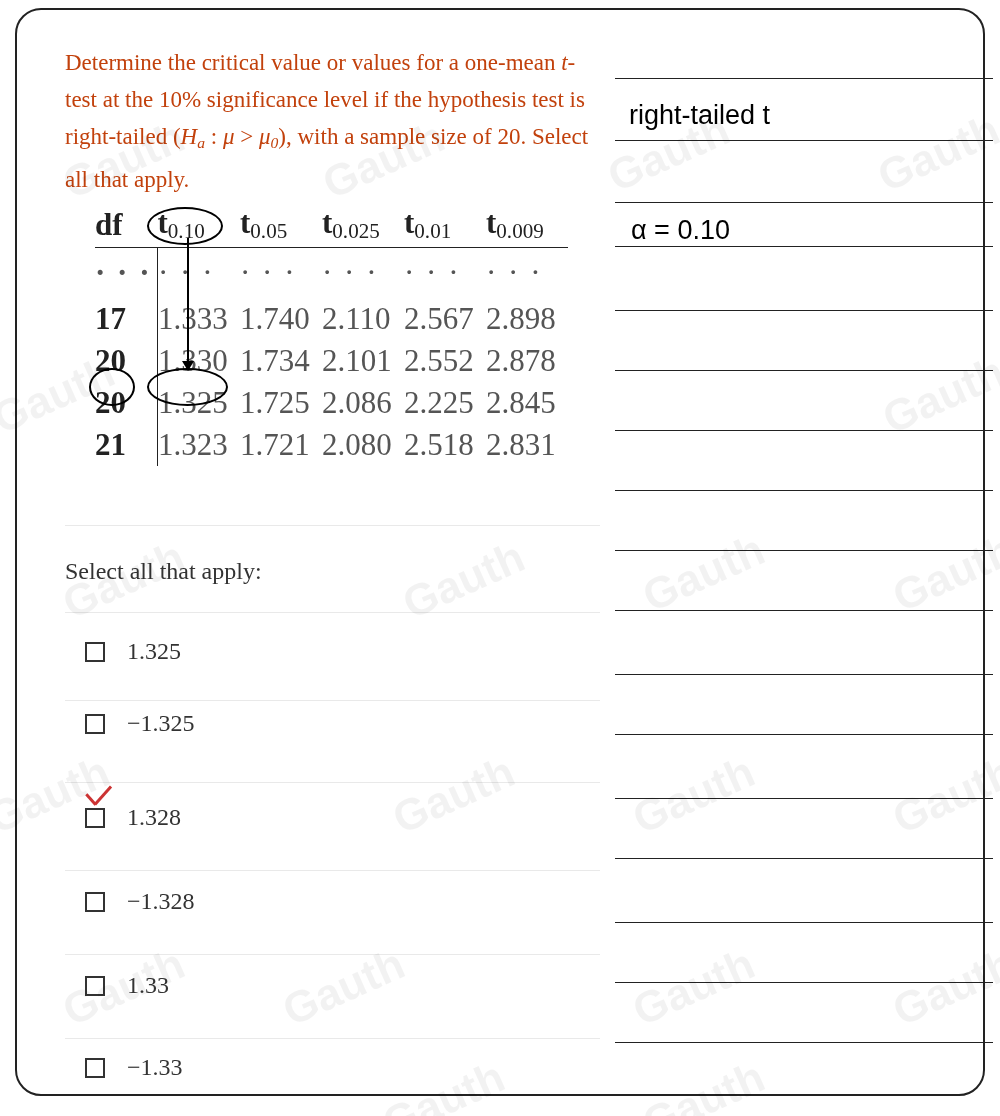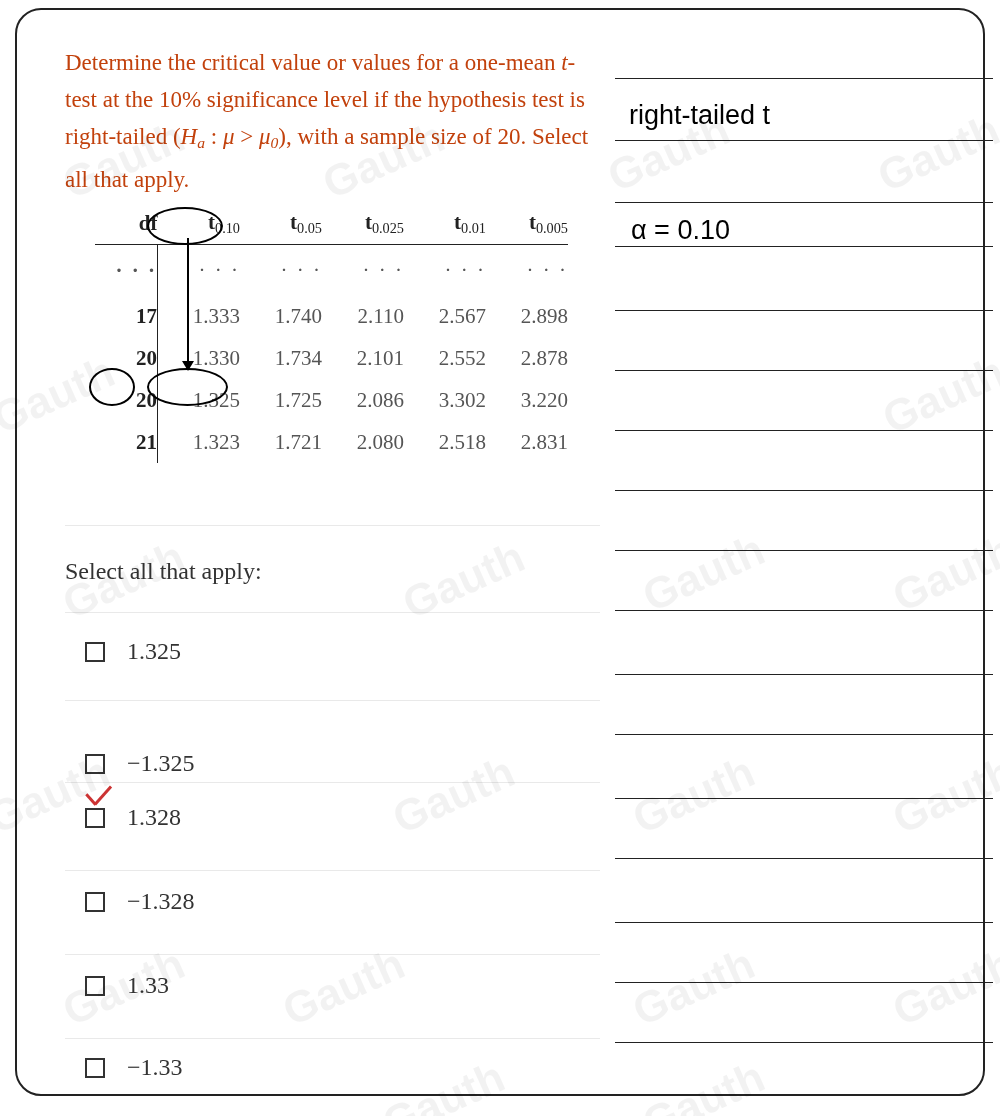--- a/index.html
+++ b/index.html
@@ -2,34 +2,34 @@
 <html><head>
 <meta charset="utf-8">
 <style>
   html,body{margin:0;padding:0;width:1000px;height:1116px;background:#fff;font-family:Georgia,'Times New Roman',serif;color:#222;position:relative;overflow:hidden}
   .card{position:absolute;left:15px;top:8px;width:970px;height:1088px;border:2px solid #222;border-radius:26px;box-sizing:border-box}
   .left-col{position:absolute;left:48px;top:6px;width:535px}
   .prompt{font-size:23px;line-height:37px;color:#c2410c;padding-top:28px}
   .prompt sub{font-size:.68em;vertical-align:-.25em}
   .serif-it{font-family:'Times New Roman',serif;font-style:italic}
   .t-table{position:absolute;left:78px;top:192px;border-collapse:collapse;font-family:'Times New Roman',serif}
-  .t-table th,.t-table td{padding:3px 0;text-align:right;font-size:21px;width:82px;height:36px}
+  .t-table th,.t-table td{padding:3px 0;text-align:left;font-size:31px;width:82px;height:36px}
   .t-table th{border-bottom:1.5px solid #222;font-weight:bold;font-style:normal}
   .t-table th .s{font-size:.68em;vertical-align:-.25em;font-weight:normal}
   .t-table td.df{border-right:1.5px solid #222;font-weight:bold;width:62px}
   .t-table td.v{color:#555}
   .t-table tr.dots td{padding-top:7px;padding-bottom:7px;color:#555;letter-spacing:2px}
   .t-table th.hdf{width:62px}
   .sel-label{position:absolute;left:48px;top:548px;font-size:24px;color:#333}
   .hsep{position:absolute;left:48px;height:1px;width:535px;background:#e9e9e9}
   .hs1{top:515px}.hs2{top:602px}.hs3{top:690px}.hs4{top:772px}.hs5{top:860px}.hs6{top:944px}.hs7{top:1028px}
   .opt{position:absolute;left:68px;display:flex;align-items:center;gap:22px}
   .opt .box{width:20px;height:20px;border:2.5px solid #333;box-sizing:border-box}
   .opt span{font-size:24px;color:#333;font-family:'Times New Roman',serif}
-  .o1{top:628px}.o2{top:740px}.o3{top:794px}.o4{top:878px}.o5{top:962px}.o6{top:1044px}
+  .o1{top:628px}.o2{top:700px}.o3{top:794px}.o4{top:878px}.o5{top:962px}.o6{top:1044px}
   .right-lines{position:absolute;left:598px;top:0;width:380px}
   .rl{position:absolute;left:0;width:378px;height:1px;background:#222}
   .r1{top:68px}.r2{top:130px}.r3{top:192px}.r4{top:236px}.r5{top:300px}.r6{top:360px}
   .r7{top:420px}.r8{top:480px}.r9{top:540px}.r10{top:600px}.r11{top:664px}
   .r12{top:724px}.r13{top:788px}.r14{top:848px}.r15{top:912px}.r16{top:972px}.r17{top:1032px}
   .hand{position:absolute;font-family:Liberation Sans, sans-serif;color:#000000;font-size:27px}
   .h1{left:612px;top:90px}.h2{left:612px;top:152px}.h3{left:614px;top:205px}
   .ink{position:absolute;pointer-events:none}
   .oval{border:2.5px solid #000;border-radius:50%}
   .c-t010{left:130px;top:197px;width:72px;height:34px}
@@ -58,21 +58,21 @@
   </div>
 
   <table class="t-table" id="ttable">
       <tbody>
         <tr>
           <th class="hdf">df</th>
           <th>t<span class="s">0.10</span></th>
           <th>t<span class="s">0.05</span></th>
           <th>t<span class="s">0.025</span></th>
           <th>t<span class="s">0.01</span></th>
-          <th>t<span class="s">0.005</span></th>
+          <th>t<span class="s">0.009</span></th>
         </tr>
         <tr class="dots">
           <td class="df">· · ·</td>
           <td class="v">· · ·</td>
           <td class="v">· · ·</td>
           <td class="v">· · ·</td>
           <td class="v">· · ·</td>
           <td class="v">· · ·</td>
         </tr>
         <tr>
@@ -89,22 +89,22 @@
           <td class="v">1.734</td>
           <td class="v">2.101</td>
           <td class="v">2.552</td>
           <td class="v">2.878</td>
         </tr>
         <tr>
           <td class="df">20</td>
           <td class="v">1.325</td>
           <td class="v">1.725</td>
           <td class="v">2.086</td>
-          <td class="v">3.302</td>
-          <td class="v">3.220</td>
+          <td class="v">2.225</td>
+          <td class="v">2.845</td>
         </tr>
         <tr>
           <td class="df">21</td>
           <td class="v">1.323</td>
           <td class="v">1.721</td>
           <td class="v">2.080</td>
           <td class="v">2.518</td>
           <td class="v">2.831</td>
         </tr>
       </tbody>

